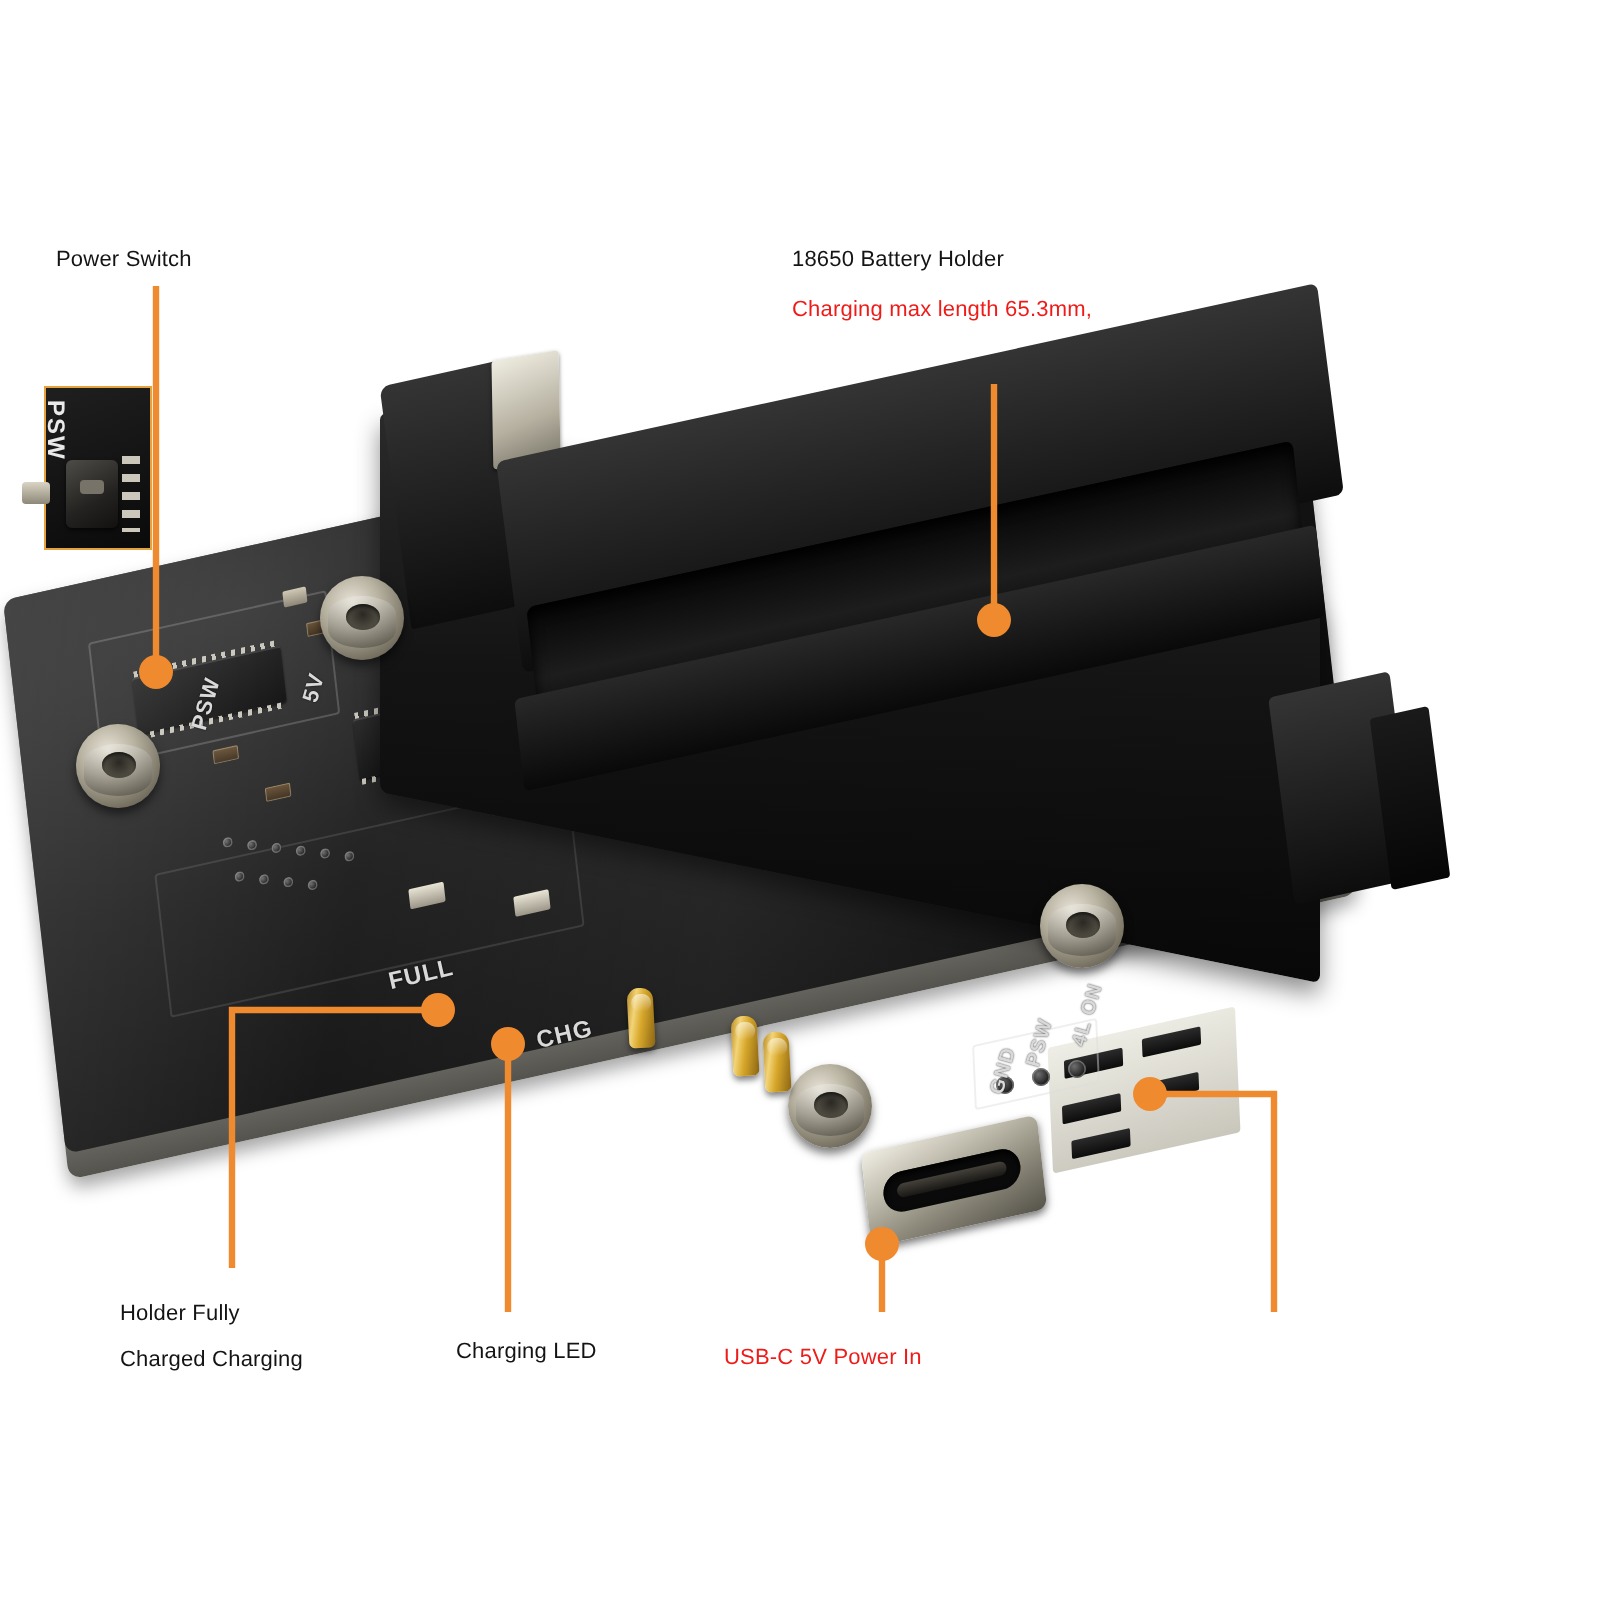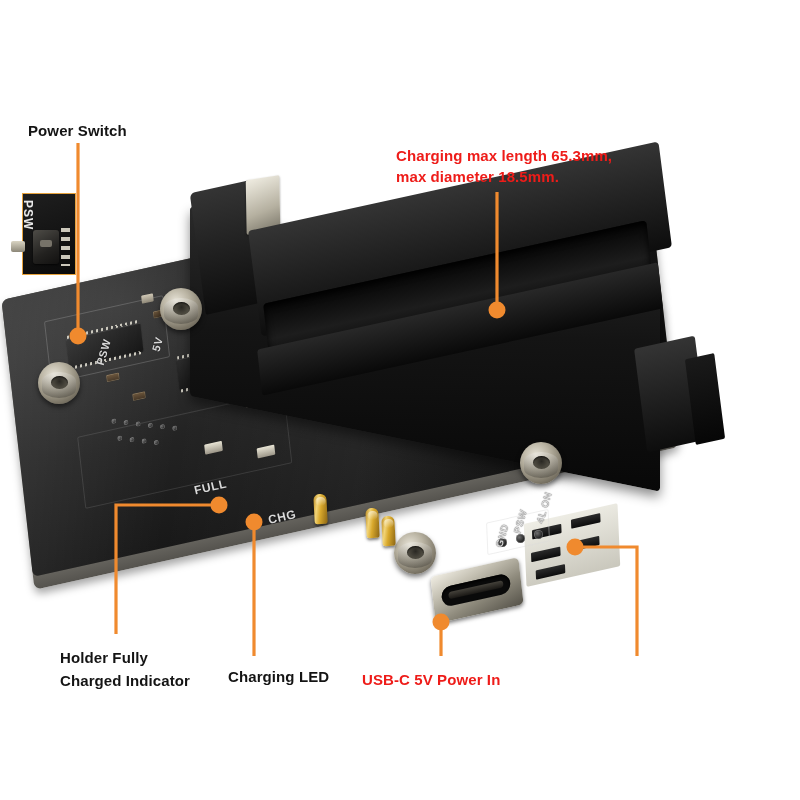--- a/index.html
+++ b/index.html
@@ -10,22 +10,22 @@
     overflow: hidden;
   }
   #stage {
     position: relative;
     width: 800px; height: 800px;
     background: #ffffff;
   }
   .lbl {
     position: absolute;
     font-family: "Liberation Sans", sans-serif;
-    font-size: 15px;
-    font-weight: 700;
+    font-size: 11px;
+    font-weight: 400;
     line-height: 21px;
     color: #141414;
     white-space: pre;
     letter-spacing: .1px;
     text-align: center;
   }
   .lbl.red { color: #ee1c19; }
 
   svg.overlay {
     position: absolute; left: 0; top: 0;
@@ -408,24 +408,24 @@
       <circle cx="497" cy="310" r="8.5"></circle>
       <circle cx="219" cy="505" r="8.5"></circle>
       <circle cx="254" cy="522" r="8.5"></circle>
       <circle cx="441" cy="622" r="8.5"></circle>
       <circle cx="575" cy="547" r="8.5"></circle>
     </g>
   </svg>
 
   <div class="lbl" style="left:28px;top:120px;">Power Switch</div>
 
+  <div class="lbl" style="left:396px;top:120px;">18650 Battery Holder</div>
   <div class="lbl red" style="left:396px;top:145px;">Charging max length 65.3mm,</div>
-  <div class="lbl red" style="left:396px;top:166px;">max diameter 18.5mm.</div>
 
   <div class="lbl" style="left:60px;top:647px;">Holder Fully</div>
-  <div class="lbl" style="left:60px;top:670px;">Charged Indicator</div>
+  <div class="lbl" style="left:60px;top:670px;">Charged Charging</div>
 
   <div class="lbl" style="left:228px;top:666px;">Charging LED</div>
 
   <div class="lbl red" style="left:362px;top:669px;">USB-C 5V Power In</div>
 
 
 </div>
 
 </body></html>

